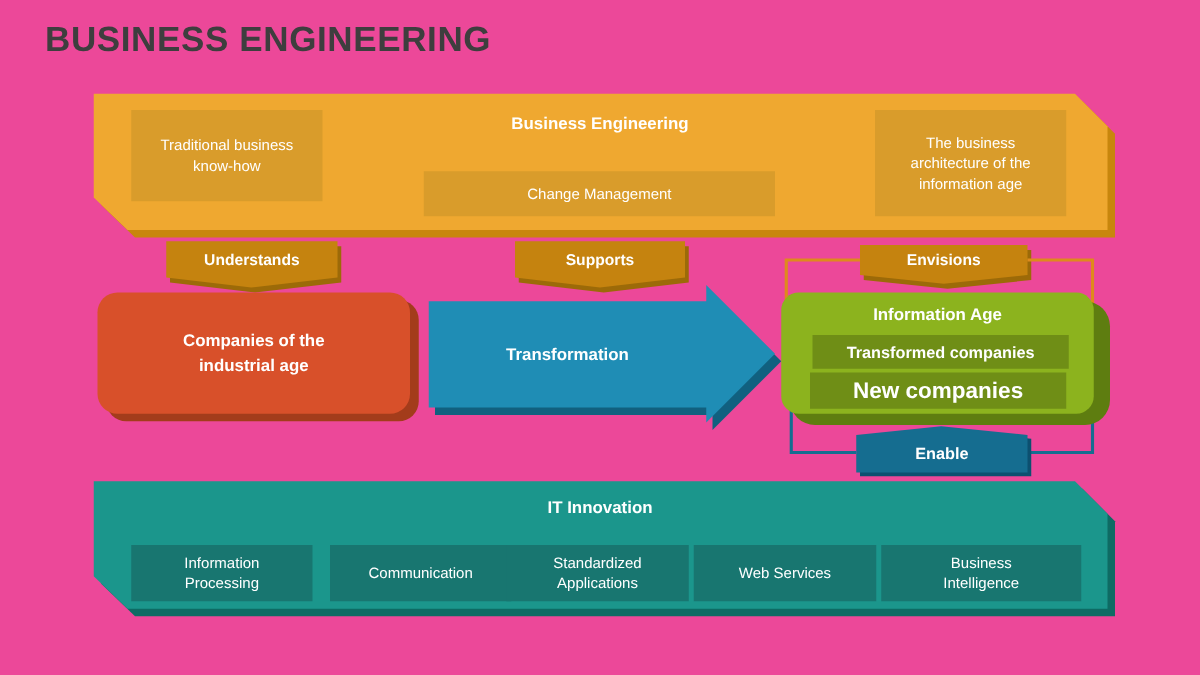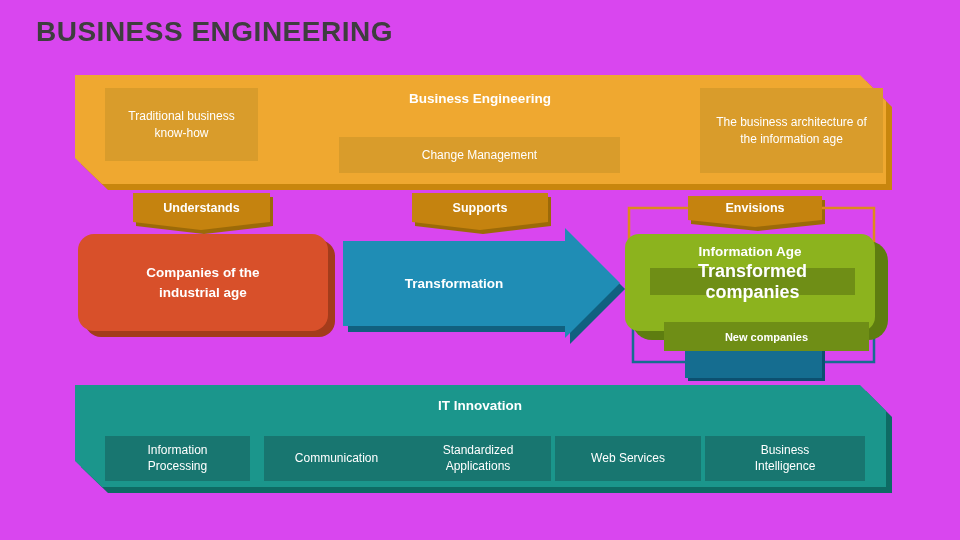--- a/index.html
+++ b/index.html
@@ -1,20 +1,20 @@
 <!DOCTYPE html>
 <html><head>
 <meta charset="utf-8">
 <style>
   html, body { margin: 0; padding: 0; }
   .slide {
     position: relative;
     width: 960px;
     height: 540px;
-    background: #d946ef;
+    background: #ec4899;
     overflow: hidden;
     font-family: "Liberation Sans", sans-serif;
   }
   .abs { position: absolute; }
   .svg-layer { position: absolute; left: 0; top: 0; pointer-events: none; }
   .slide-title {
     left: 36px; top: 16px;
     font-size: 28px; font-weight: 700;
     color: #3E3E3E; letter-spacing: 0.5px;
   }
@@ -78,33 +78,34 @@
 
     <polygon points="688,351 756,344 825,351 825,381 688,381" fill="#0C5070"></polygon>
     <polygon points="685,348 753,341 822,348 822,378 685,378" fill="#156D90"></polygon>
   </svg>
 
   <div class="abs slide-title">BUSINESS ENGINEERING</div>
 
   <div class="abs txt banner-title" style="left:330px; top:91px; width:300px;">Business Engineering</div>
   <div class="abs txt sub-box" style="left:105px; top:88px; width:153px; height:73px; padding:0 20px; box-sizing:border-box;">Traditional business know-how</div>
   <div class="abs txt sub-box" style="left:339px; top:137px; width:281px; height:36px;">Change Management</div>
-  <div class="abs txt sub-box" style="left:700px; top:88px; width:183px; height:85px; padding:0 12px; box-sizing:border-box;">The business architecture of the information age</div>
+  <div class="abs txt sub-box" style="left:700px; top:88px; width:153px; height:85px; padding:0 12px; box-sizing:border-box;">The business architecture of the information age</div>
 
   <div class="abs txt flow-label" style="left:133px; top:194px; width:137px; height:27px;">Understands</div>
   <div class="abs txt flow-label" style="left:412px; top:194px; width:136px; height:27px;">Supports</div>
   <div class="abs txt flow-label" style="left:688px; top:196px; width:134px; height:24px;">Envisions</div>
 
   <div class="abs txt big-label" style="left:78px; top:234px; width:250px; height:97px; padding:0 44px; box-sizing:border-box;">Companies of the industrial age</div>
   <div class="abs txt big-label" style="left:343px; top:241px; width:222px; height:85px;">Transformation</div>
 
   <div class="abs txt big-label" style="left:625px; top:238px; width:250px; height:28px;">Information Age</div>
-  <div class="abs txt green-inner" style="left:650px; top:268px; width:205px; height:27px; font-size:18px;">Transformed companies</div>
-  <div class="abs txt green-inner" style="left:664px; top:298px; width:205px; height:29px; font-size:11px;margin-top:24px;">New companies</div>
+  <div class="abs txt green-inner" style="left:650px; top:268px; width:205px; height:27px; font-size:13px;">Transformed companies</div>
+  <div class="abs txt green-inner" style="left:648px; top:298px; width:205px; height:29px; font-size:18px;">New companies</div>
 
+  <div class="abs txt flow-label" style="left:685px; top:346px; width:137px; height:32px; font-size:13px;">Enable</div>
 
   <div class="abs txt banner-title" style="left:330px; top:398px; width:300px;">IT Innovation</div>
   <div class="abs txt teal-box" style="left:105px; top:436px; width:145px; height:45px; padding:0 14px; box-sizing:border-box;">Information Processing</div>
   <div class="abs txt teal-box" style="left:264px; top:436px; width:145px; height:45px; padding:0 8px; box-sizing:border-box;">Communication</div>
   <div class="abs txt teal-box" style="left:405px; top:436px; width:146px; height:45px; padding:0 20px; box-sizing:border-box;">Standardized Applications</div>
   <div class="abs txt teal-box" style="left:555px; top:436px; width:146px; height:45px; padding:0 8px; box-sizing:border-box;">Web Services</div>
   <div class="abs txt teal-box" style="left:705px; top:436px; width:160px; height:45px; padding:0 24px; box-sizing:border-box;">Business Intelligence</div>
 
 </div>
 

